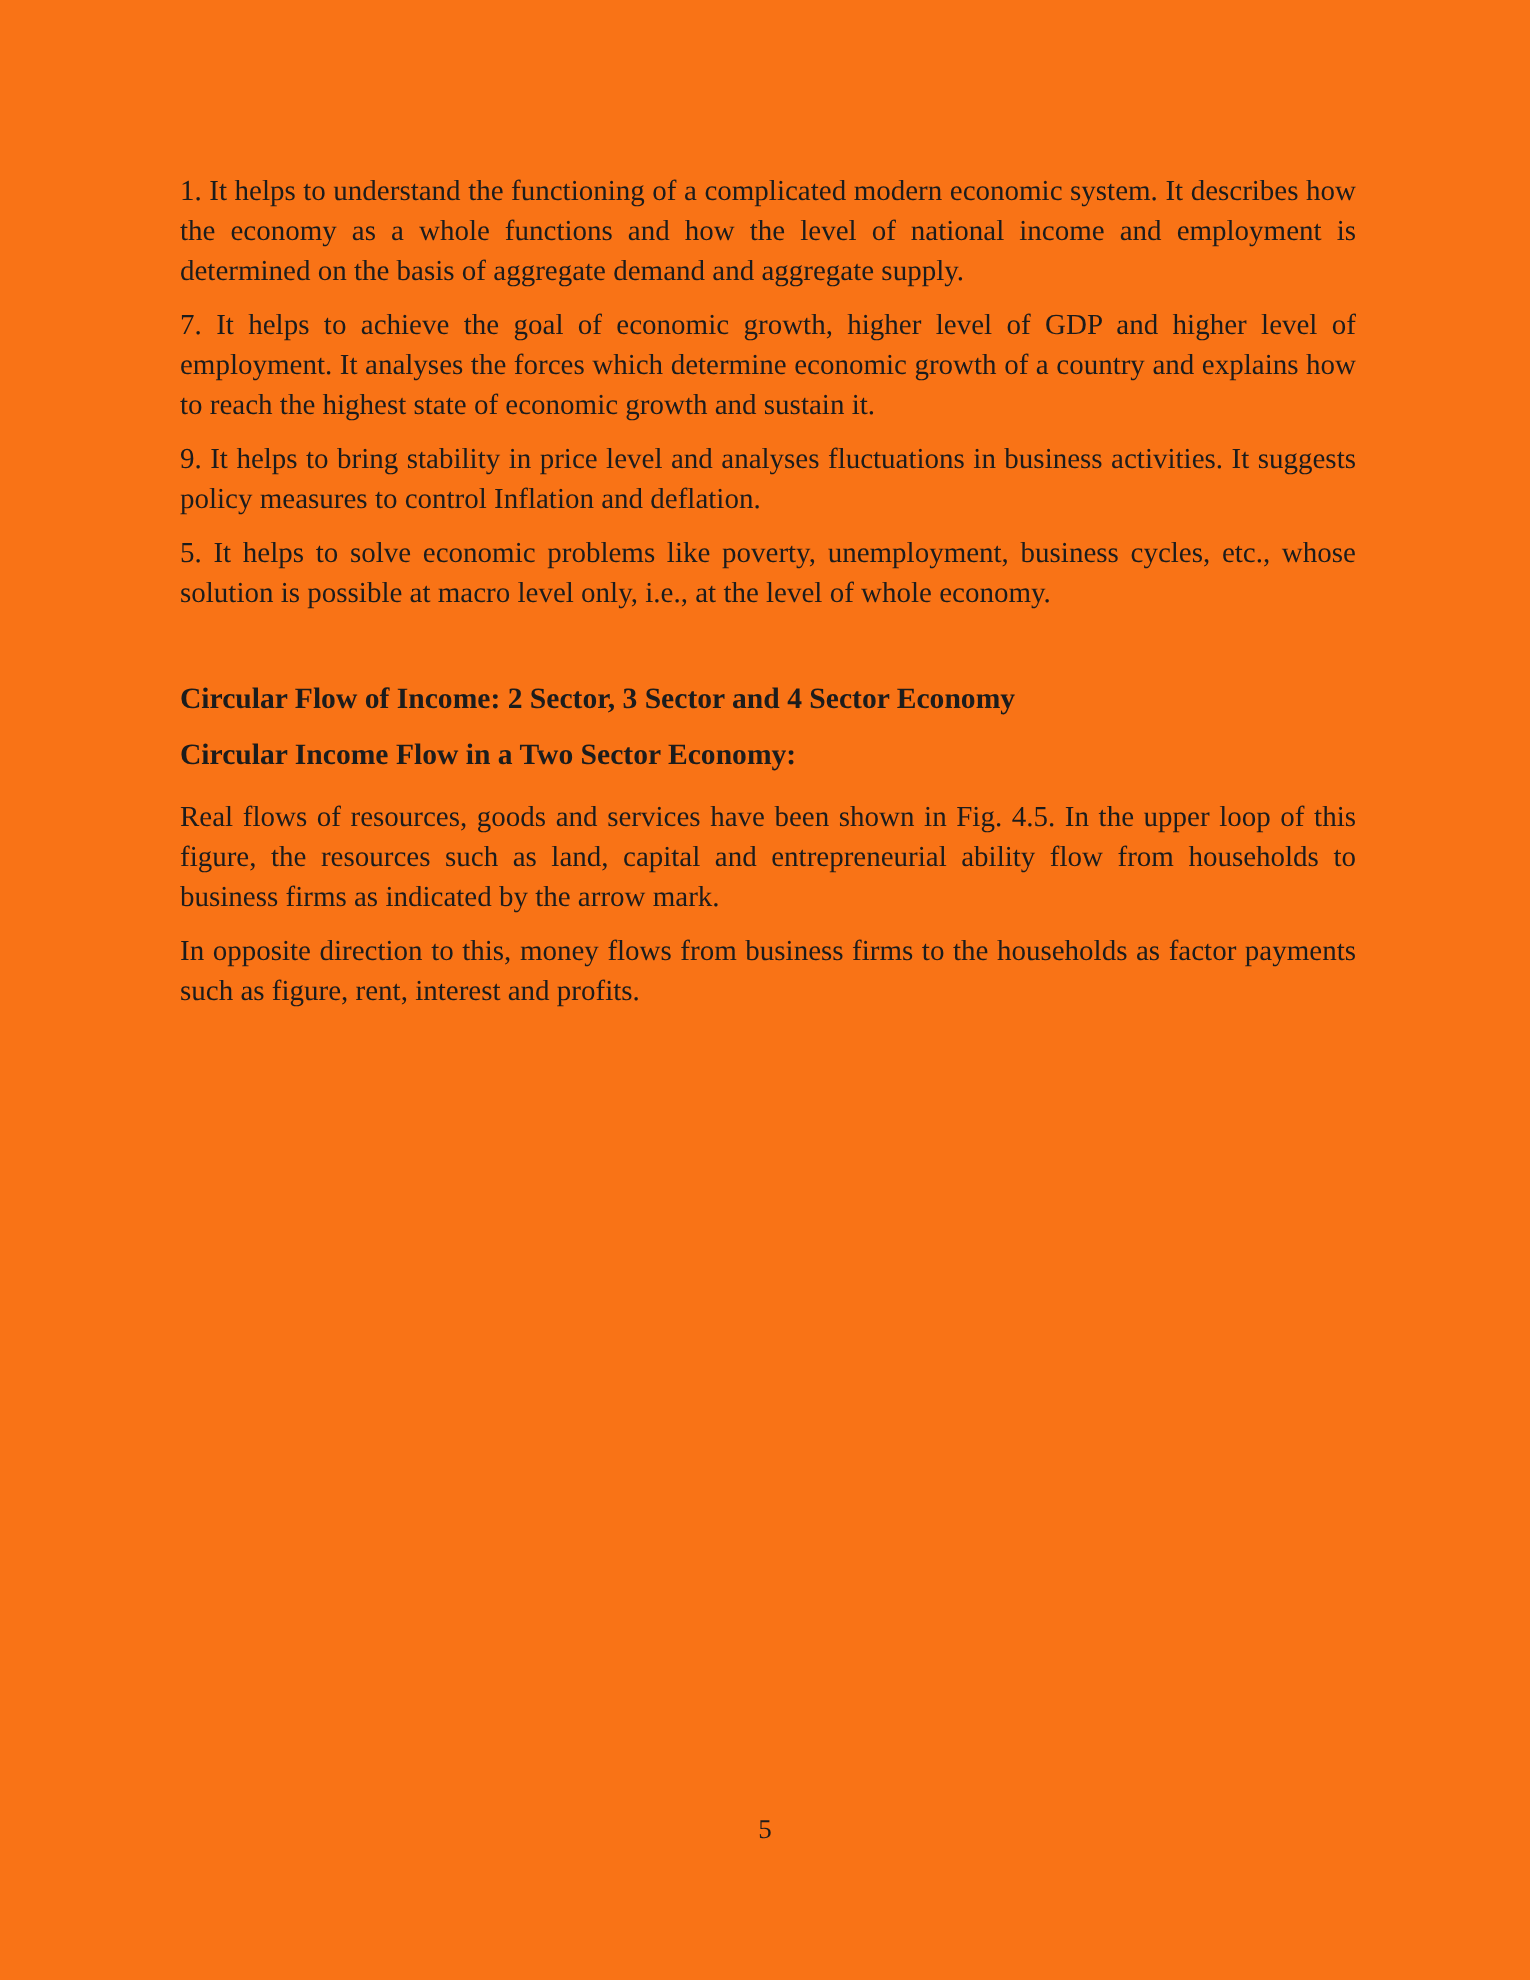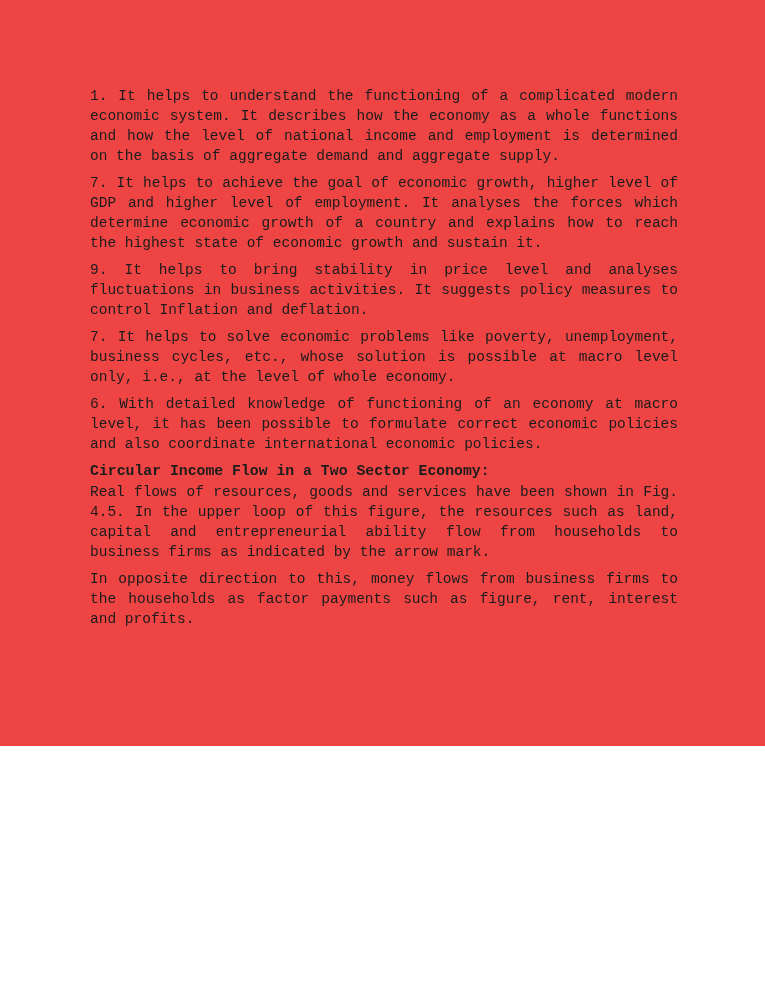--- a/index.html
+++ b/index.html
@@ -3,24 +3,24 @@
 <meta charset="utf-8">
 <style>
   html, body {
     margin: 0;
     padding: 0;
     background: #ffffff;
   }
   .page {
     position: relative;
     width: 765px;
-    height: 746px;
-    background: #ef4444;
+    height: 990px;
+    background: #f97316;
     color: #1c1c1c;
-    font-family: Liberation Mono, monospace;
+    font-family: Liberation Serif, serif;
     overflow: hidden;
   }
   .content {
     position: absolute;
     left: 90px;
     top: 86px;
     width: 588px;
   }
   .para {
     font-size: 14.5px;
@@ -32,21 +32,21 @@
     font-size: 14.8px;
     line-height: 20px;
     font-weight: bold;
     text-align: left;
     margin: 0 0 8px 0;
   }
   .section-heading {
     margin-top: 33px;
   }
   .subsection-heading {
-    margin-bottom: 1px;
+    margin-bottom: 11px;
   }
   .page-number {
     position: absolute;
     left: 0;
     top: 905px;
     width: 100%;
     text-align: center;
     font-size: 13.5px;
     line-height: 20px;
     color: #1c1c1c;
@@ -54,23 +54,23 @@
 </style>
 </head>
 <body>
 
 <div class="page">
   <div class="content">
 
     <p class="para">1. It helps to understand the functioning of a complicated modern economic system. It describes how the economy as a whole functions and how the level of national income and employment is determined on the basis of aggregate demand and aggregate supply.</p>
     <p class="para">7. It helps to achieve the goal of economic growth, higher level of GDP and higher level of employment. It analyses the forces which determine economic growth of a country and explains how to reach the highest state of economic growth and sustain it.</p>
     <p class="para">9. It helps to bring stability in price level and analyses fluctuations in business activities. It suggests policy measures to control Inflation and deflation.</p>
-    <p class="para">7. It helps to solve economic problems like poverty, unemployment, business cycles, etc., whose solution is possible at macro level only, i.e., at the level of whole economy.</p>
-    <p class="para">6. With detailed knowledge of functioning of an economy at macro level, it has been possible to formulate correct economic policies and also coordinate international economic policies.</p>
+    <p class="para">5. It helps to solve economic problems like poverty, unemployment, business cycles, etc., whose solution is possible at macro level only, i.e., at the level of whole economy.</p>
 
+    <h2 class="heading section-heading">Circular Flow of Income: 2 Sector, 3 Sector and 4 Sector Economy</h2>
     <h3 class="heading subsection-heading">Circular Income Flow in a Two Sector Economy:</h3>
 
     <p class="para">Real flows of resources, goods and services have been shown in Fig. 4.5. In the upper loop of this figure, the resources such as land, capital and entrepreneurial ability flow from households to business firms as indicated by the arrow mark.</p>
     <p class="para">In opposite direction to this, money flows from business firms to the households as factor payments such as figure, rent, interest and profits.</p>
 
   </div>
 
   <div class="page-number">5</div>
 </div>
 

